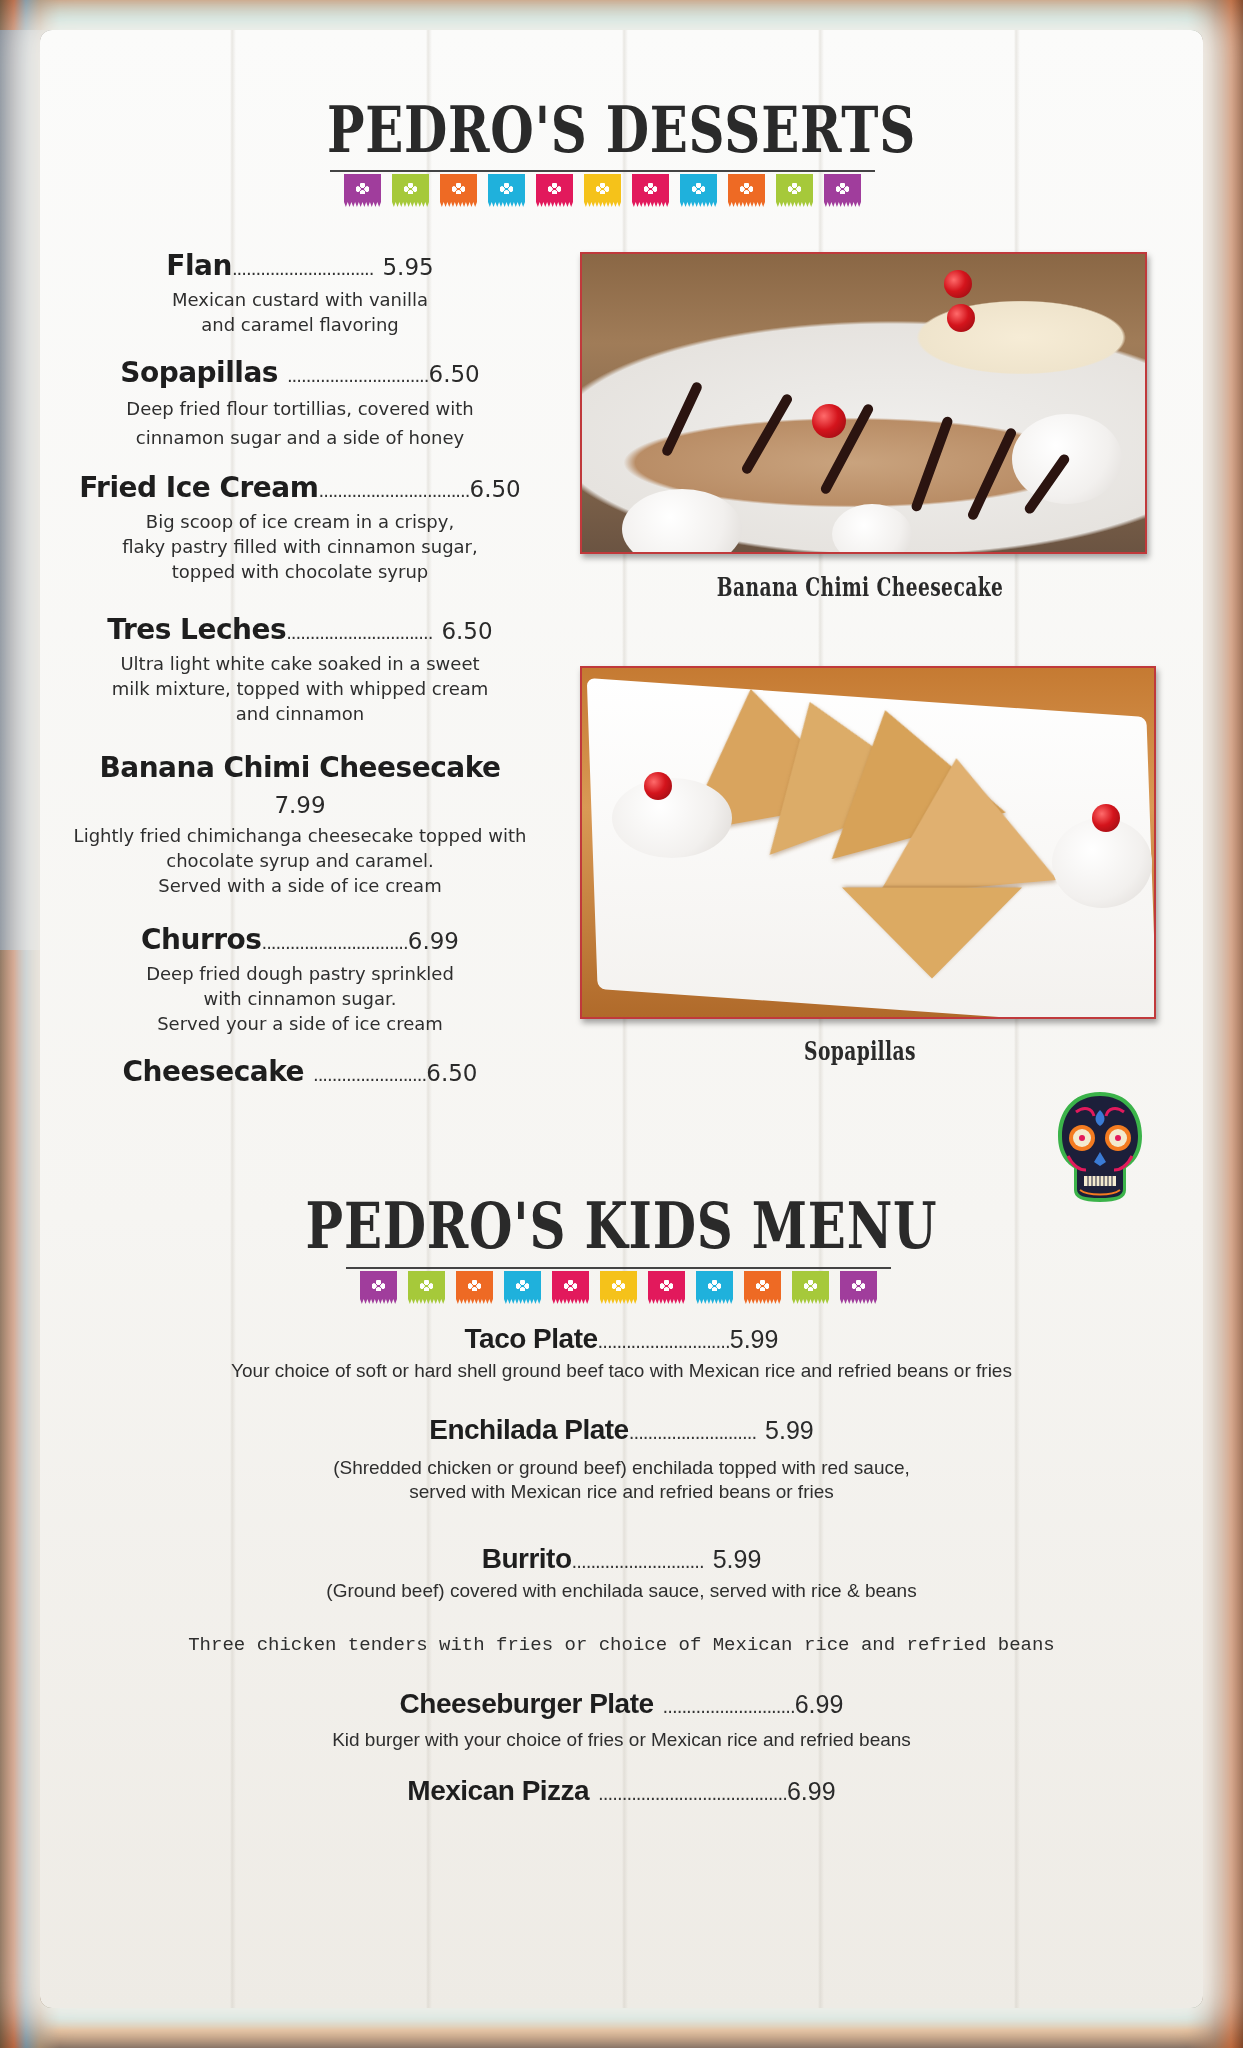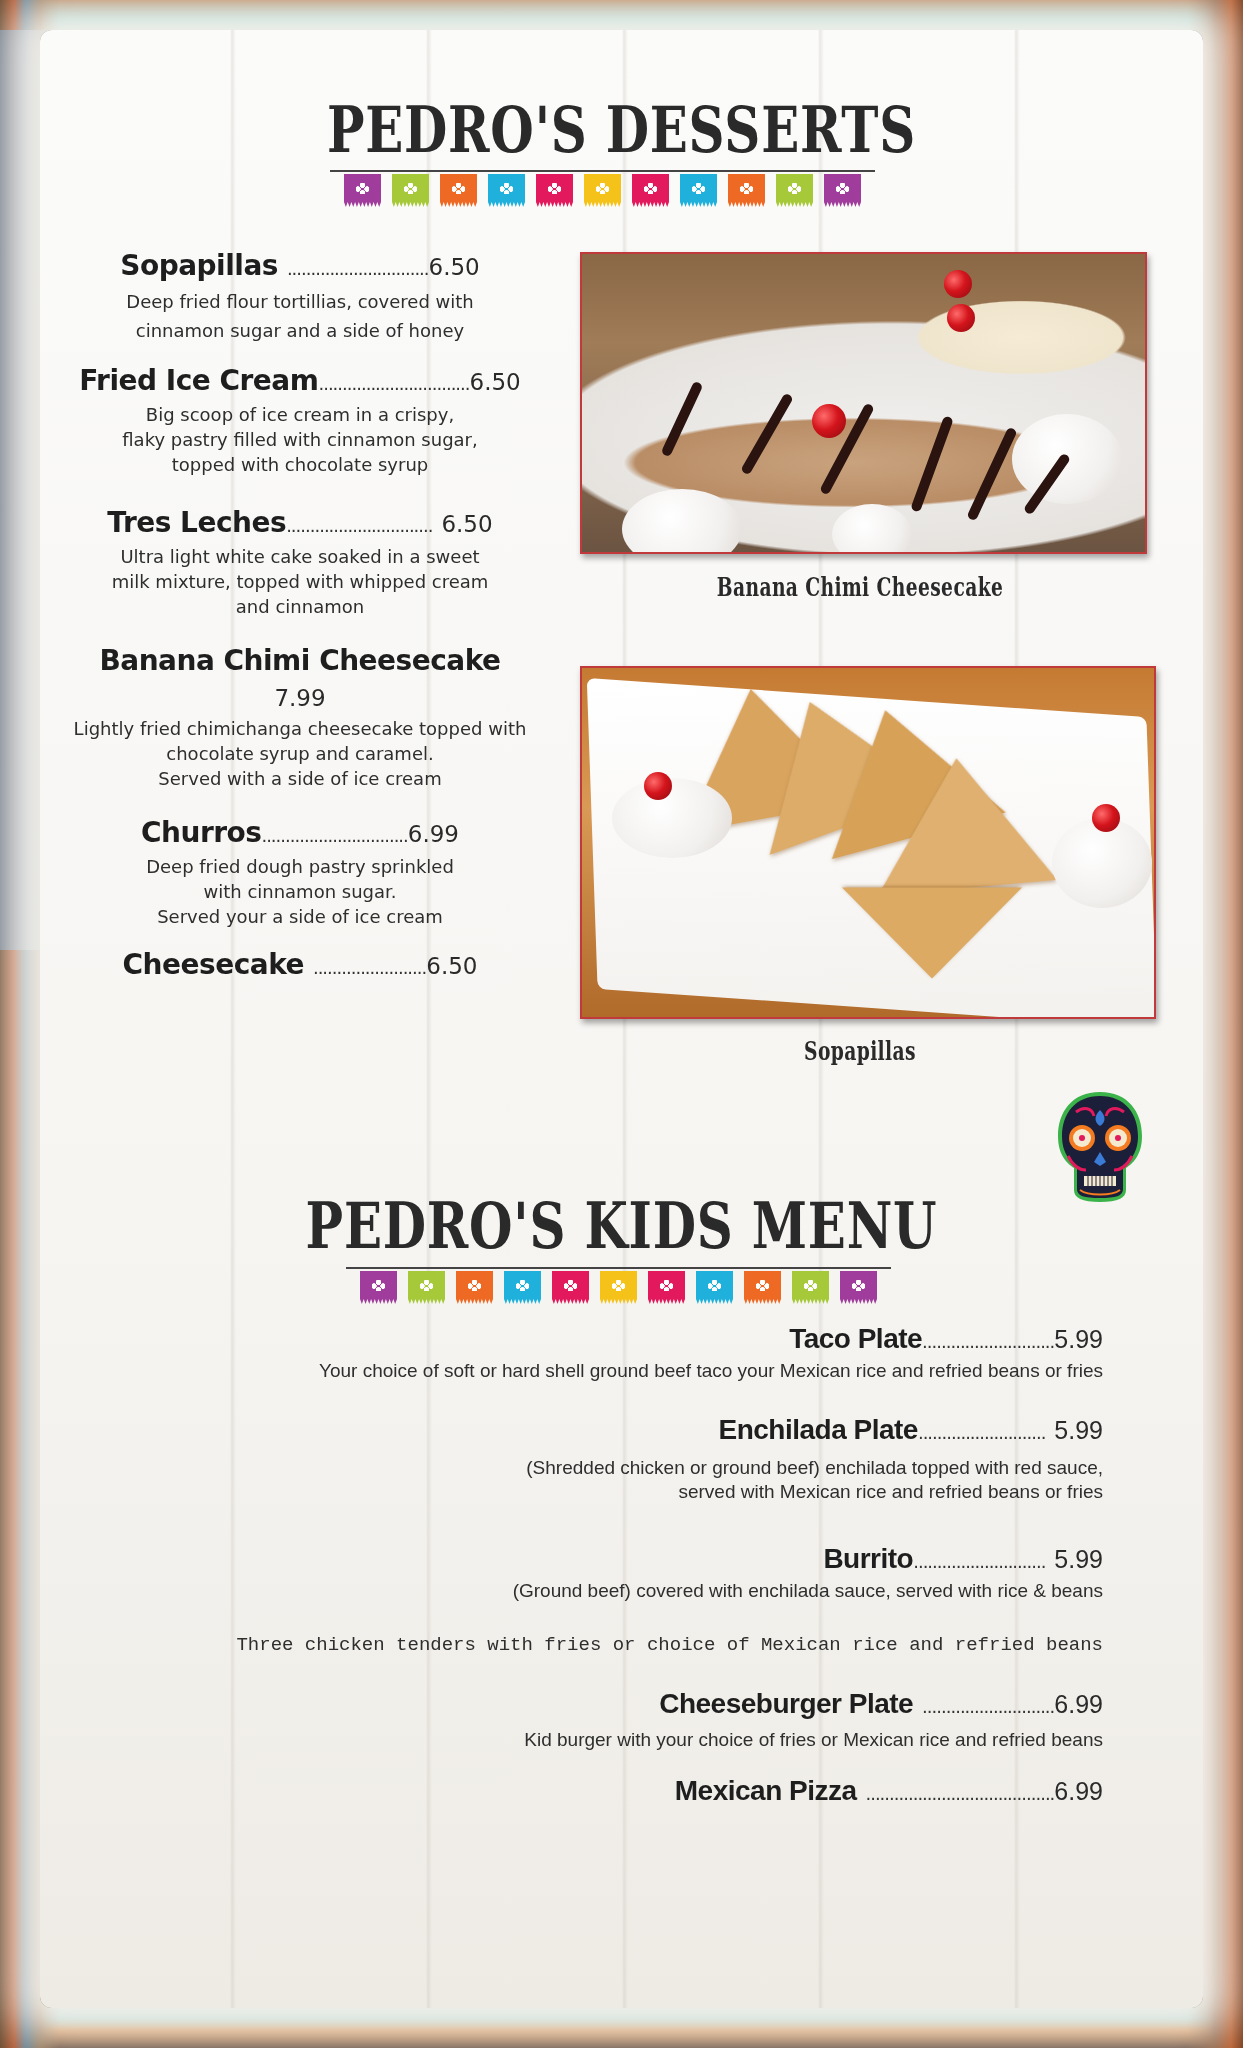--- a/index.html
+++ b/index.html
@@ -134,21 +134,21 @@
     transform: scaleX(0.72);
     letter-spacing: 0.5px;
   }
   .skull {
     position: absolute; left: 1056px; top: 1090px; width: 88px; height: 114px;
   }
   .kids {
     position: absolute; left: 140px; right: 140px; top: 1322px;
     text-align: center;
   }
-  .kids .item { margin-bottom: 22px; text-align: right; }
+  .kids .item { margin-bottom: 22px; }
   .kids .item-line { font-size: 28px; line-height: 34px; }
   .kids .item-name { font-family: "Liberation Sans", sans-serif; letter-spacing: -0.5px; }
   .kids .price { font-family: "Liberation Sans", sans-serif; font-size: 25px; }
   .kids .desc { font-family: "Liberation Sans", sans-serif; font-size: 19px; line-height: 24px; }
 </style>
 </head>
 <body>
 
 <div class="left-tint"></div>
 <div class="paper"></div>
@@ -162,20 +162,25 @@
     <div class="flag" style="background: rgb(226, 25, 92);"></div>
     <div class="flag" style="background: rgb(245, 194, 26);"></div>
     <div class="flag" style="background: rgb(226, 25, 92);"></div>
     <div class="flag" style="background: rgb(31, 177, 220);"></div>
     <div class="flag" style="background: rgb(238, 106, 36);"></div>
     <div class="flag" style="background: rgb(166, 201, 58);"></div>
     <div class="flag" style="background: rgb(160, 61, 156);"></div>
   </div>
 
 <div class="col-left">
+  <div class="item">
+    <div class="item-line"><span class="item-name">Flan</span><span class="dots">..............................</span> <span class="price">5.95</span></div>
+    <div class="desc">Mexican custard with vanilla
+and caramel flavoring</div>
+  </div>
   <div class="item">
     <div class="item-line"><span class="item-name">Sopapillas</span> <span class="dots">..............................</span><span class="price">6.50</span></div>
     <div class="desc" style="line-height:29px;">Deep fried flour tortillias, covered with
 cinnamon sugar and a side of honey</div>
   </div>
   <div class="item">
     <div class="item-line"><span class="item-name">Fried Ice Cream</span><span class="dots">................................</span><span class="price">6.50</span></div>
     <div class="desc">Big scoop of ice cream in a crispy,
 flaky pastry filled with cinnamon sugar,
 topped with chocolate syrup</div>
@@ -265,21 +270,21 @@
     <div class="flag" style="background: rgb(226, 25, 92);"></div>
     <div class="flag" style="background: rgb(31, 177, 220);"></div>
     <div class="flag" style="background: rgb(238, 106, 36);"></div>
     <div class="flag" style="background: rgb(166, 201, 58);"></div>
     <div class="flag" style="background: rgb(160, 61, 156);"></div>
   </div>
 
 <div class="kids">
   <div class="item">
     <div class="item-line"><span class="item-name">Taco Plate</span><span class="dots">............................</span><span class="price">5.99</span></div>
-    <div class="desc">Your choice of soft or hard shell ground beef taco your Mexican rice and refried beans or fries</div>
+    <div class="desc">Your choice of soft or hard shell ground beef taco with Mexican rice and refried beans or fries</div>
   </div>
   <div class="item" style="margin-top:30px;">
     <div class="item-line"><span class="item-name">Enchilada Plate</span><span class="dots">...........................</span> <span class="price">5.99</span></div>
     <div class="desc" style="margin-top:6px;">(Shredded chicken or ground beef) enchilada topped with red sauce,
 served with Mexican rice and refried beans or fries</div>
   </div>
   <div class="item" style="margin-top:38px;">
     <div class="item-line"><span class="item-name">Burrito</span><span class="dots">............................</span> <span class="price">5.99</span></div>
     <div class="desc" style="margin-top:0;">(Ground beef) covered with enchilada sauce, served with rice &amp; beans</div>
   </div>

